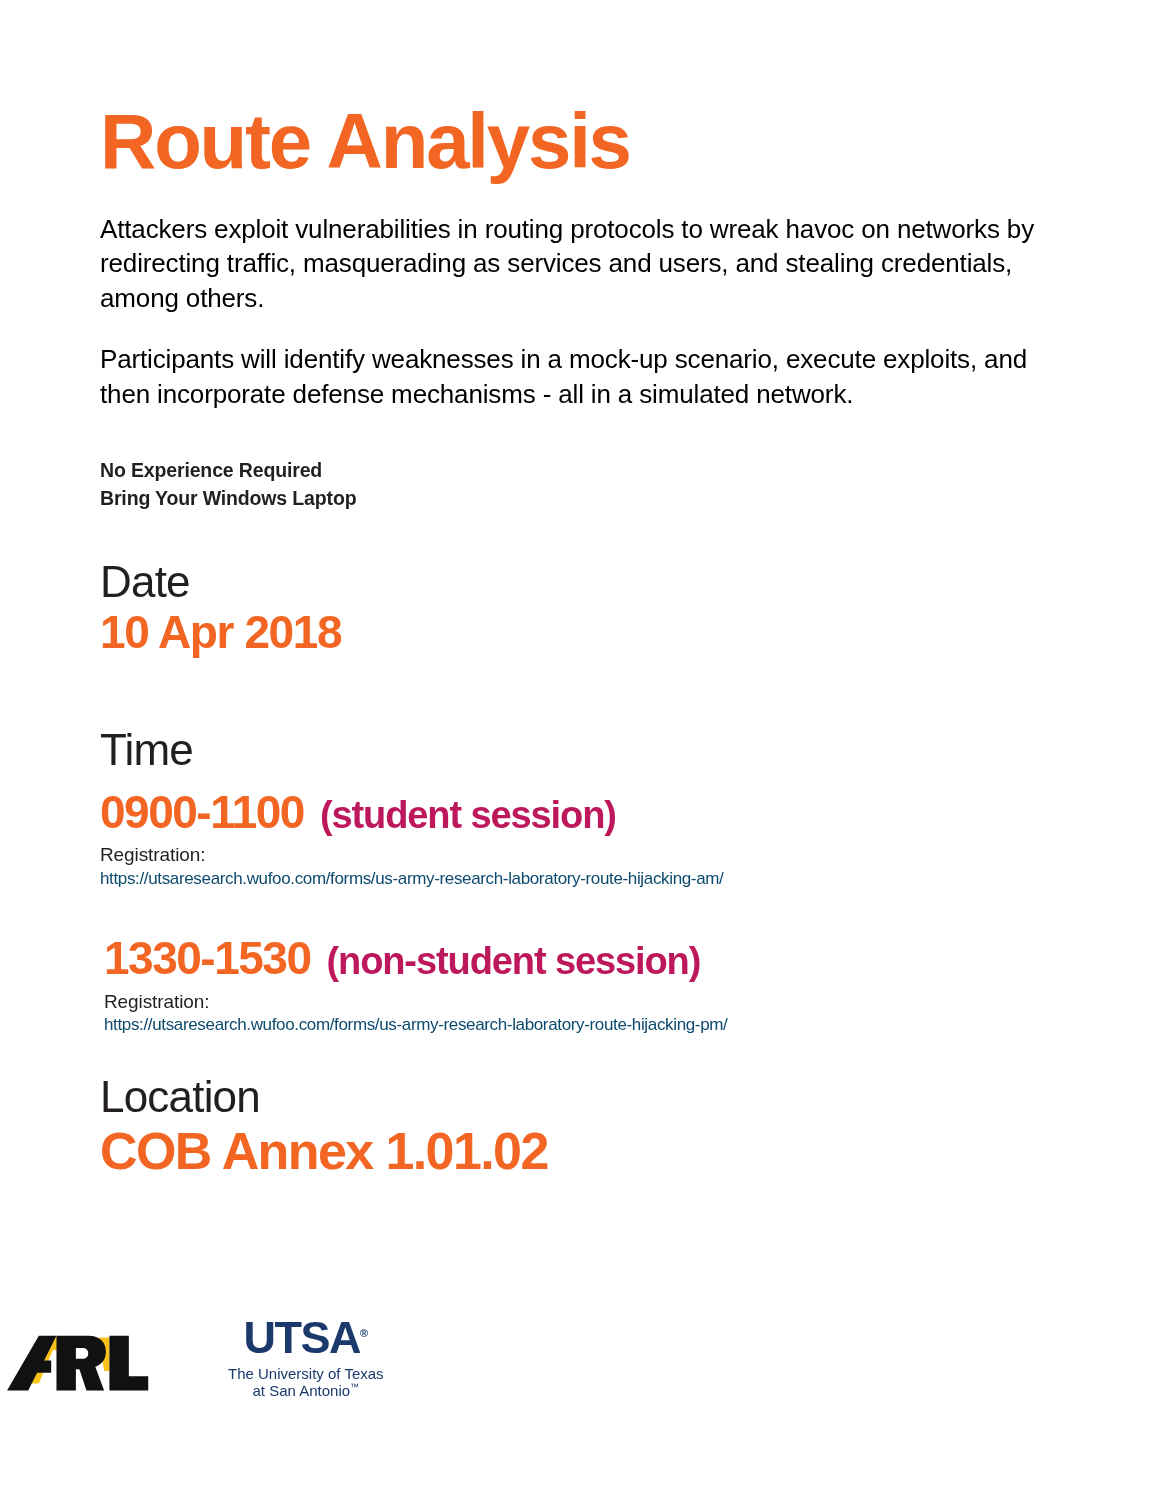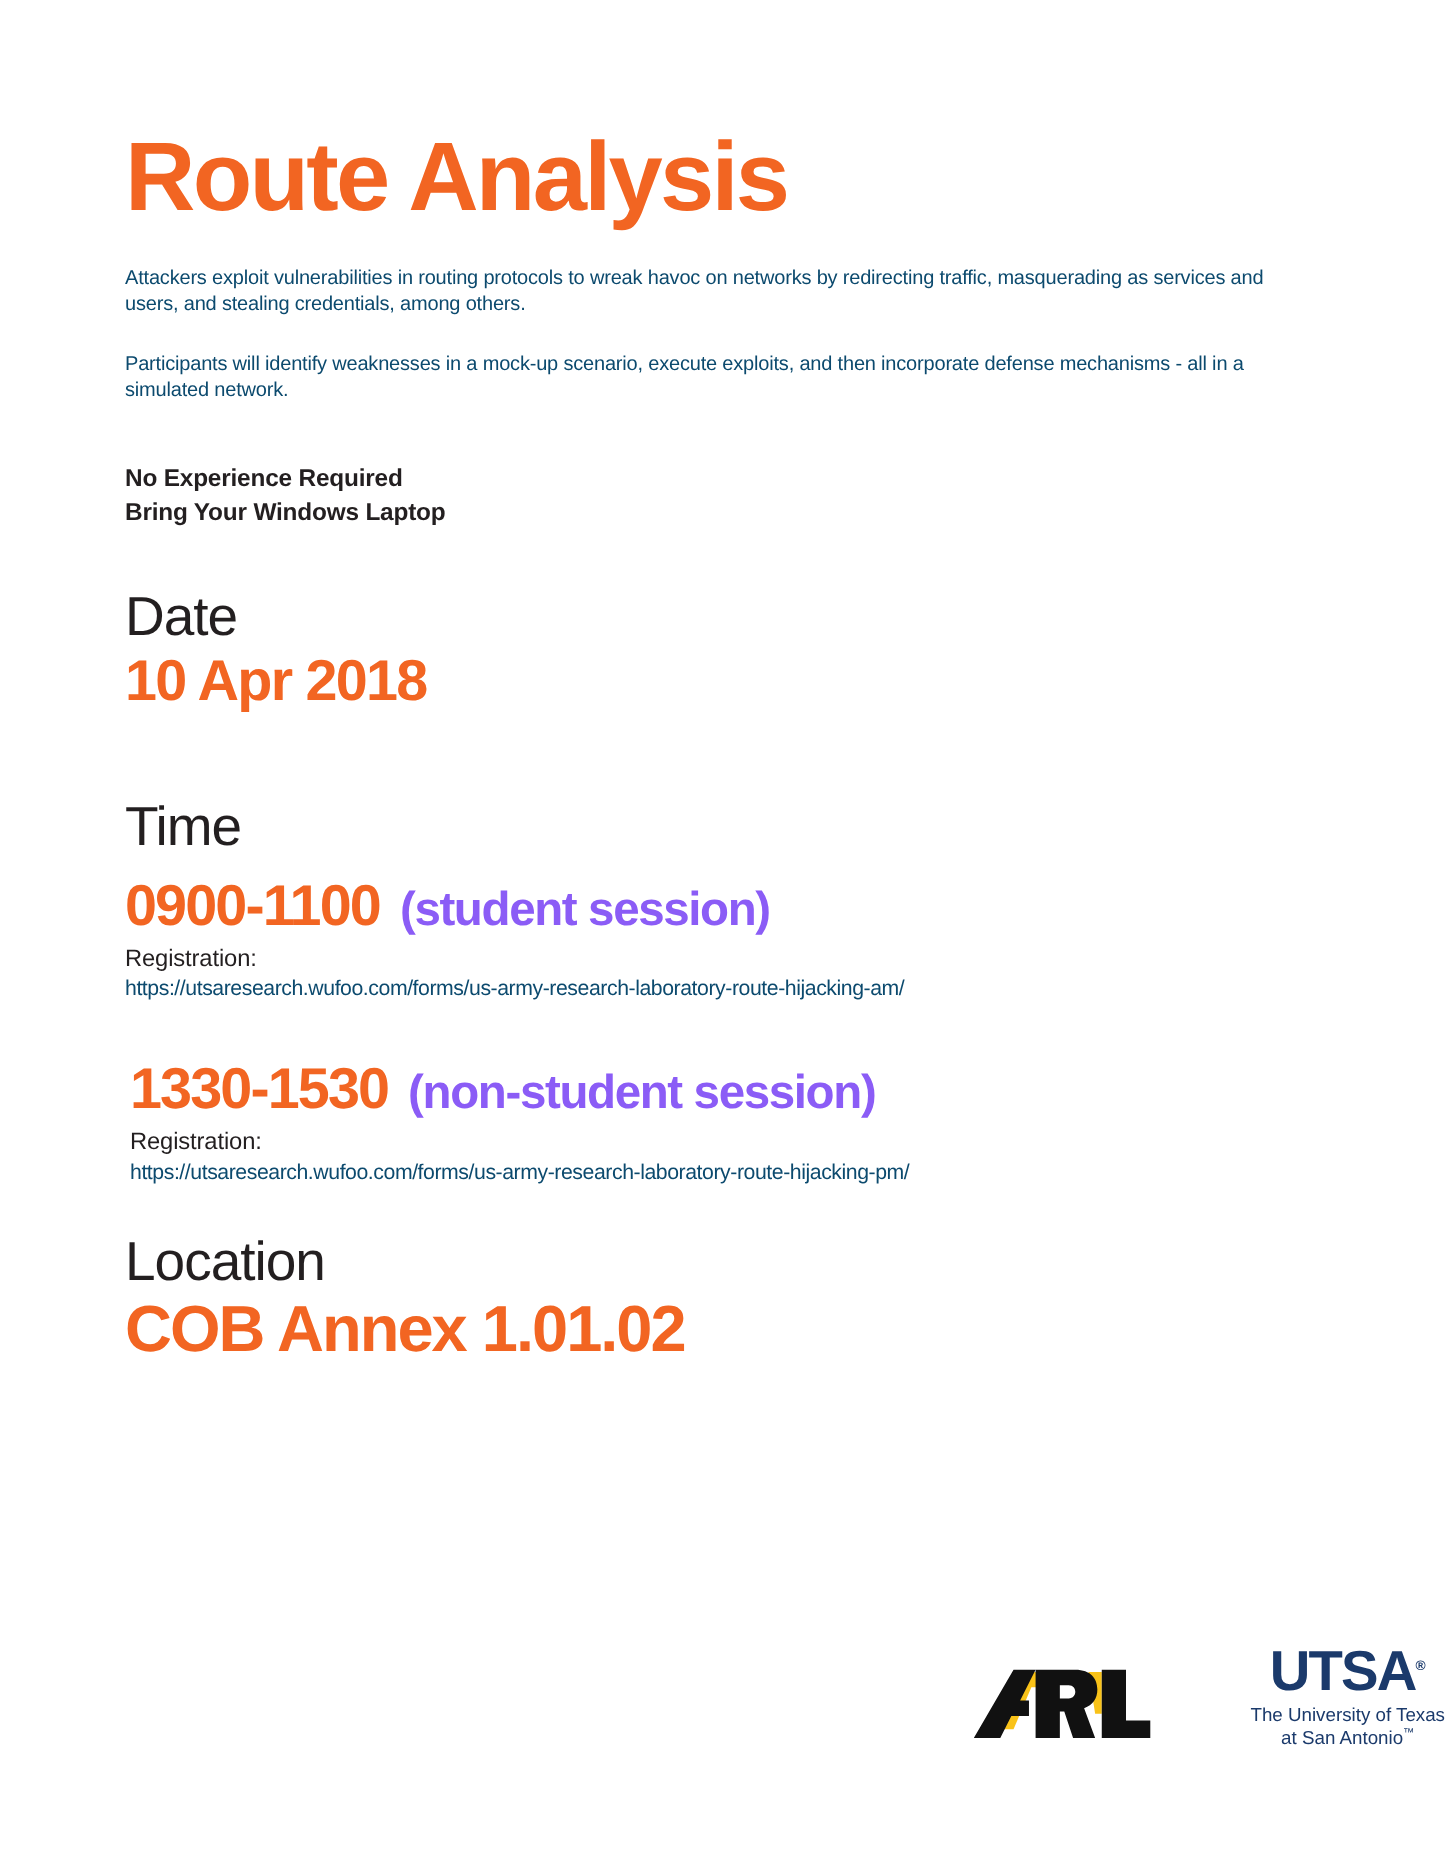--- a/index.html
+++ b/index.html
@@ -38,23 +38,23 @@
     font-size: 78px;
     font-weight: bold;
     letter-spacing: -2.2px;
     line-height: 1.02;
     color: #f26522;
   }
 
   
   .para {
     margin-top: 30px;
-    font-size: 16px;
+    font-size: 26px;
     line-height: 1.33;
-    color: #0c4a6e;
+    color: #000000;
     max-width: 950px;
     letter-spacing: -0.15px;
   }
   .para.second { margin-top: 27px; }
 
   .notes {
     margin-top: 46px;
     font-size: 19.5px;
     font-weight: bold;
     line-height: 1.42;
@@ -97,21 +97,21 @@
     font-size: 46px;
     font-weight: bold;
     letter-spacing: -1.5px;
     color: #f26522;
     line-height: 1.1;
   }
   .session-name {
     font-size: 38px;
     font-weight: bold;
     letter-spacing: -1.1px;
-    color: #8b5cf6;
+    color: #be185d;
     line-height: 1.1;
   }
 
   .reg-block { margin-top: 6px; }
   .reg-label {
     font-size: 19px;
     line-height: 1.3;
     color: #231f20;
     letter-spacing: -0.1px;
   }
@@ -127,21 +127,21 @@
   .second-session .session-time { padding-left: 4px; }
   .second-session .reg-block { padding-left: 4px; }
 
   
   .logos {
     position: absolute;
     left: 0;
     right: 0;
     bottom: 96px;
     display: flex;
-    justify-content: flex-end;
+    justify-content: flex-start;
     align-items: flex-end;
     gap: 78px;
   }
   .arl-logo {
     width: 150px;
     height: 72px;
     position: relative;
   }
   .utsa-logo {
     text-align: center;

